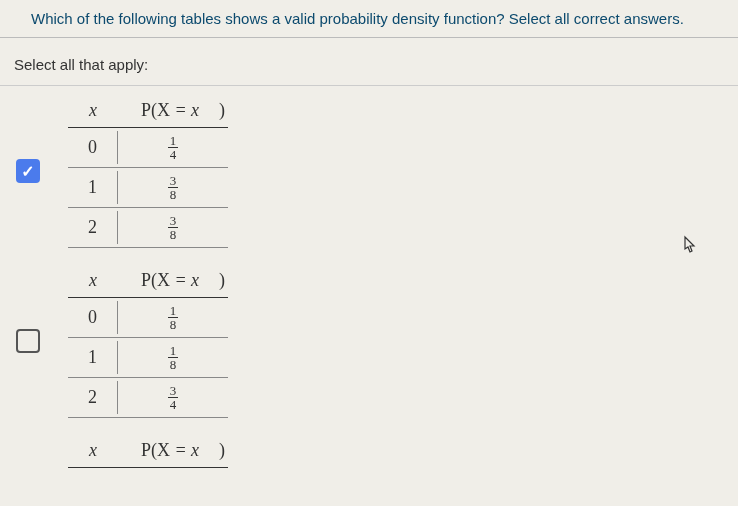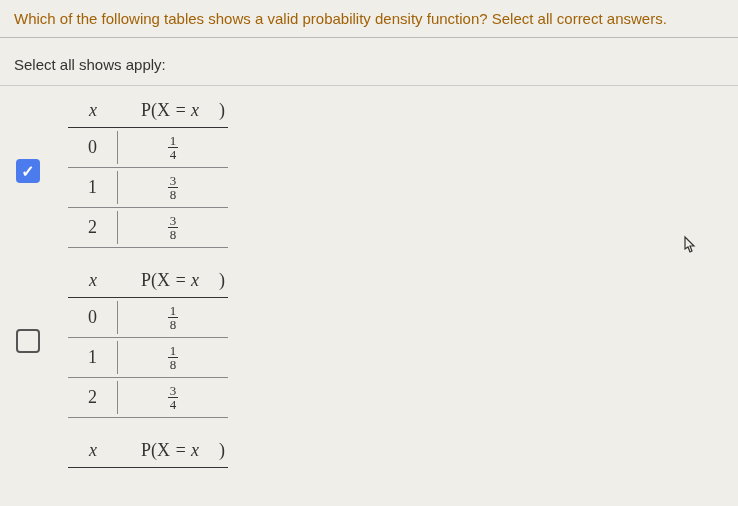--- a/index.html
+++ b/index.html
@@ -6,24 +6,24 @@
     body {
       width: 738px;
       height: 506px;
       font-family: 'Helvetica Neue', Arial, sans-serif;
       background: #f0eee8;
       color: #333;
       position: relative;
       overflow: hidden;
     }
     .header {
-      padding: 10px 14px;
+      padding: 10px 31px;
       border-bottom: 1px solid #bbb;
       font-size: 15px;
-      color: #a16207;
+      color: #0c4a6e;
       font-weight: 400;
     }
     .sub {
       padding: 18px 14px 12px 14px;
       border-bottom: 1px solid #ccc;
       font-size: 15px;
       color: #333;
     }
     .answers {
       padding: 0px 0;
@@ -93,21 +93,21 @@
       color: #333;
     }
     .italic-x { font-style: italic; font-family: 'Times New Roman', serif; }
     .pxx { font-family: 'Times New Roman', serif; font-style: italic; }
     .pxx .up { font-style: normal; margin-left: 20px; }
   </style>
 </head>
 <body>
 
 <div class="header">Which of the following tables shows a valid probability density function? Select all correct answers.</div>
-<div class="sub">Select all shows apply:</div>
+<div class="sub">Select all that apply:</div>
 
 <div class="answers">
 
   <div class="answer-row">
     <div class="checkbox checked">
       <span class="check-icon">✓</span>
     </div>
     <div class="table">
       <div class="trow th-row">
         <div class="cell x header-cell"><span class="italic-x">x</span></div>

